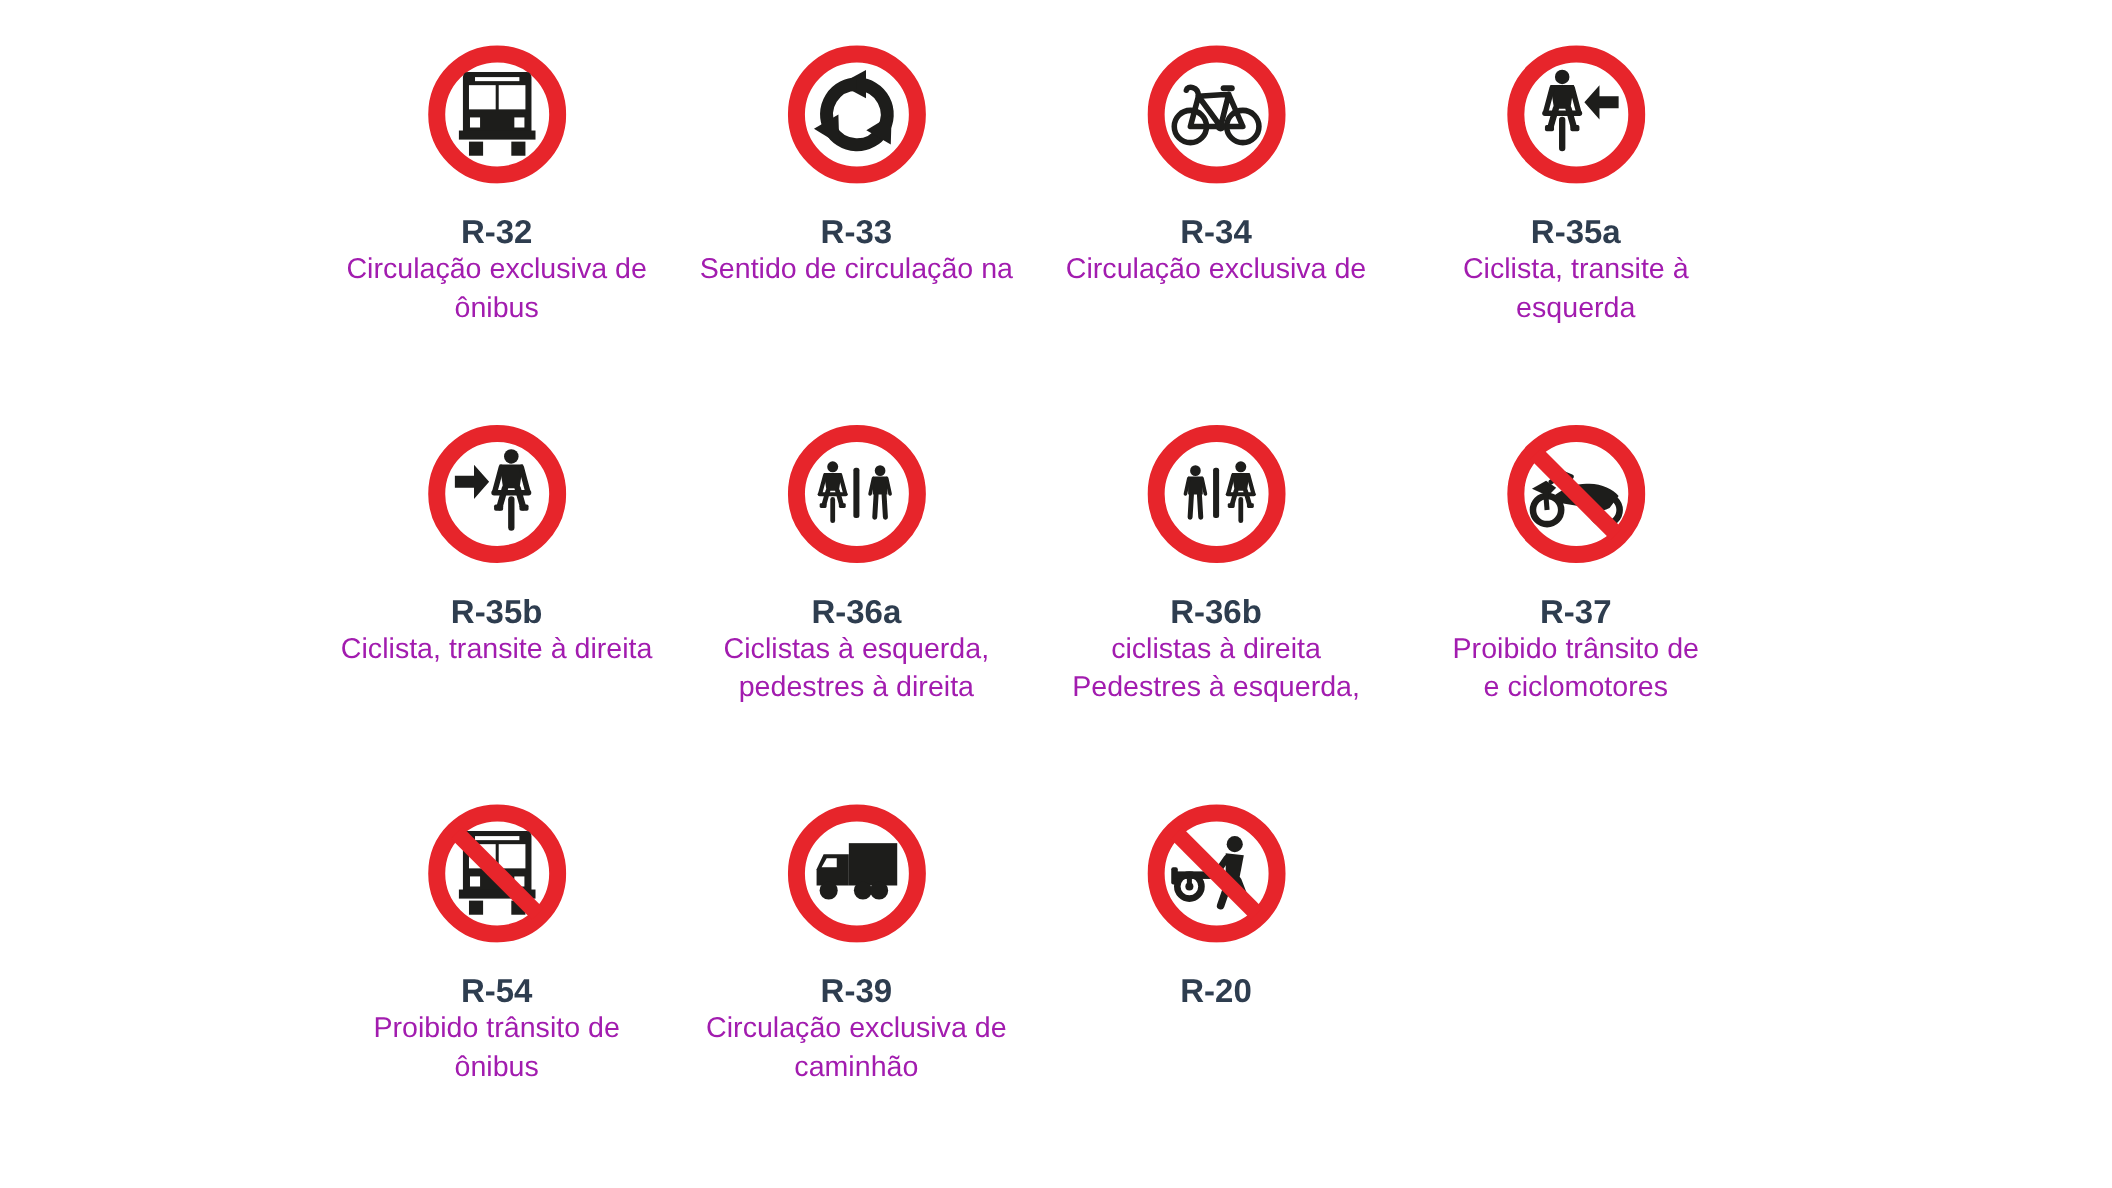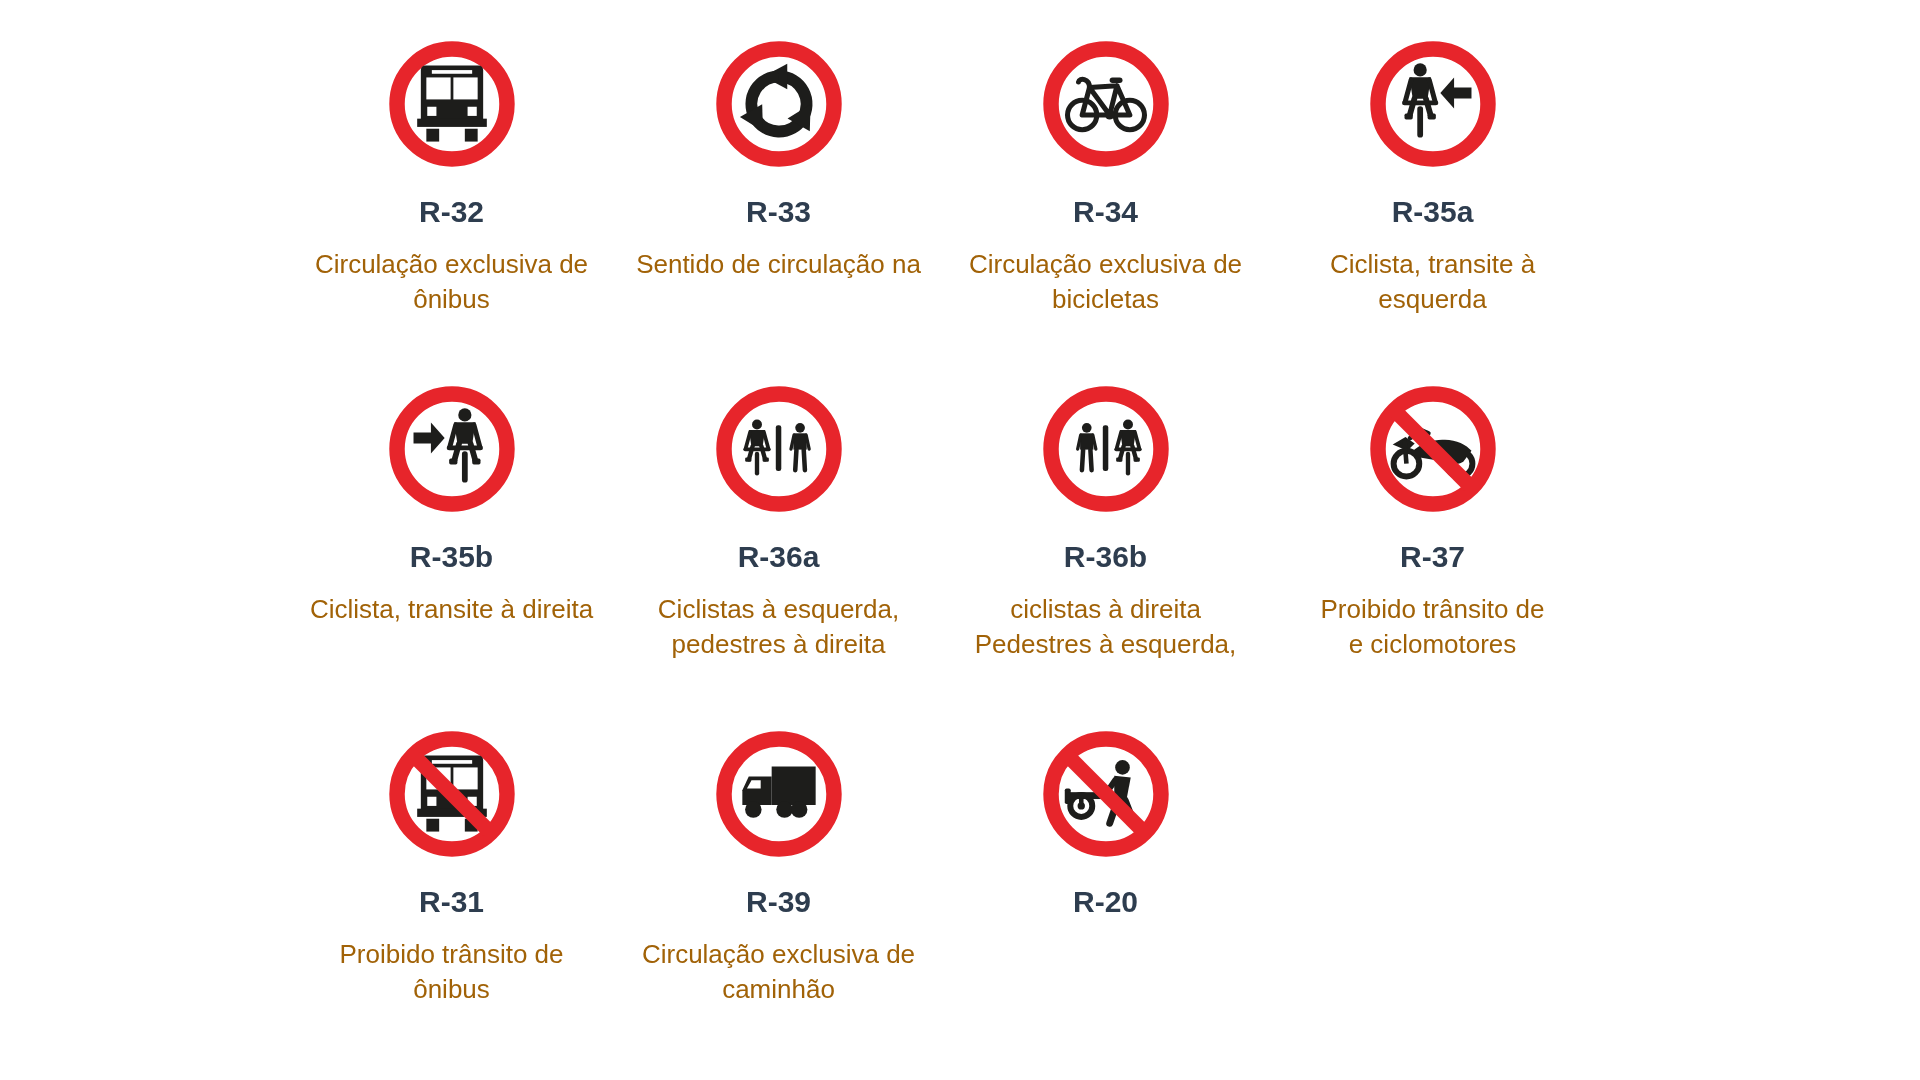--- a/index.html
+++ b/index.html
@@ -9,21 +9,21 @@
     font-family:"Liberation Sans","DejaVu Sans",sans-serif;
   }
   .grid{
     position:absolute;left:288px;top:41px;
     display:grid;grid-template-columns:repeat(4,327px);grid-auto-rows:345px;
   }
   .cell{display:flex;flex-direction:column;align-items:center;}
   .sign{width:126px;height:126px;}
   .sign svg{display:block;}
   .code{margin-top:30px;font-size:30px;font-weight:700;color:#2e3d4f;line-height:1;}
-  .caption{margin-top:20px;font-size:26px;line-height:35px;color:#a16207;text-align:center;}
+  .caption{margin-top:0;font-size:26px;line-height:35px;color:#a21caf;text-align:center;}
   .caption div{white-space:nowrap;}
 </style>
 </head>
 <body>
 
 <div class="grid">
     <div class="cell">
       <div class="sign">
         <svg width="126" height="126" viewBox="0 0 110 110">
     <circle cx="55" cy="55" r="48" fill="#ffffff" stroke="#e7252b" stroke-width="13.5"></circle>
@@ -86,21 +86,20 @@
     </g>
     <circle cx="54" cy="62" r="5"></circle>
     <rect x="54" y="21" width="14" height="6" rx="3"></rect>
           </g>
 
   </svg>
       </div>
       <div class="code">R-34</div>
       <div class="caption">
         <div>Circulação exclusiva de</div>
-        <div>bicicletas</div>
       </div>
     </div>
     <div class="cell">
       <div class="sign">
         <svg width="126" height="126" viewBox="0 0 110 110">
     <circle cx="55" cy="55" r="48" fill="#ffffff" stroke="#e7252b" stroke-width="13.5"></circle>
     <g fill="#1d1d1b" transform="translate(15,15) scale(0.8)">
     <g transform="translate(-9,2) scale(0.9)">
   <circle cx="50" cy="12" r="8"></circle>
   <path d="M37 21 L63 21 L59 47 L41 47 Z"></path>
@@ -245,21 +244,21 @@
     <rect x="51.5" y="21" width="26.5" height="24" fill="#fff"></rect>
     <rect x="23" y="53" width="10" height="10" fill="#fff"></rect>
     <rect x="67" y="53" width="10" height="10" fill="#fff"></rect>
     <rect x="12" y="66" width="76" height="9"></rect>
     <rect x="22" y="77" width="14" height="14"></rect>
     <rect x="64" y="77" width="14" height="14"></rect>
           </g>
     <line x1="23" y1="23" x2="87" y2="87" stroke="#e7252b" stroke-width="13"></line>
   </svg>
       </div>
-      <div class="code">R-31</div>
+      <div class="code">R-54</div>
       <div class="caption">
         <div>Proibido trânsito de</div>
         <div>ônibus</div>
       </div>
     </div>
     <div class="cell">
       <div class="sign">
         <svg width="126" height="126" viewBox="0 0 110 110">
     <circle cx="55" cy="55" r="48" fill="#ffffff" stroke="#e7252b" stroke-width="13.5"></circle>
     <g fill="#1d1d1b" transform="translate(15,15) scale(0.8)">

